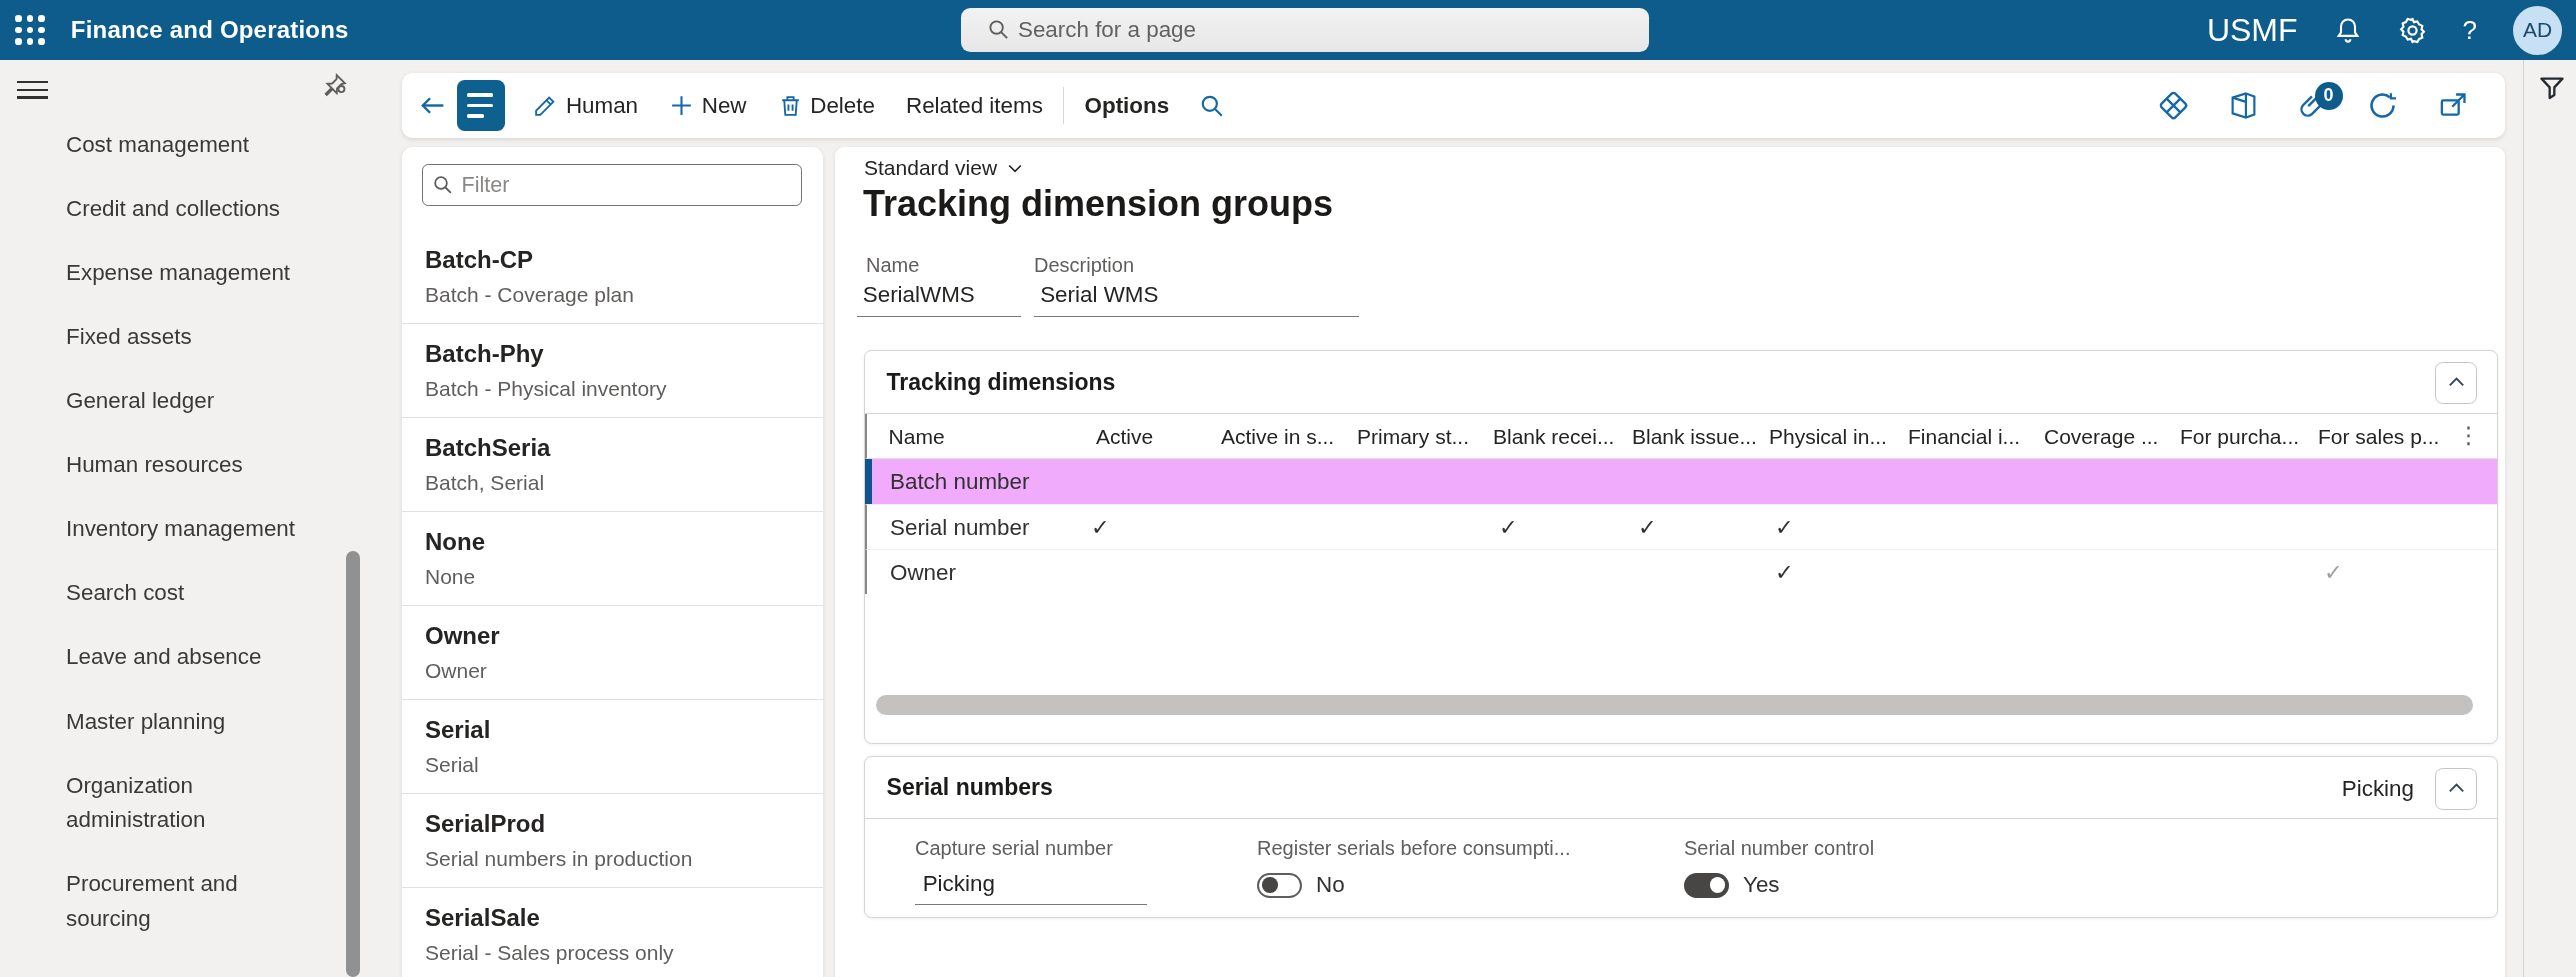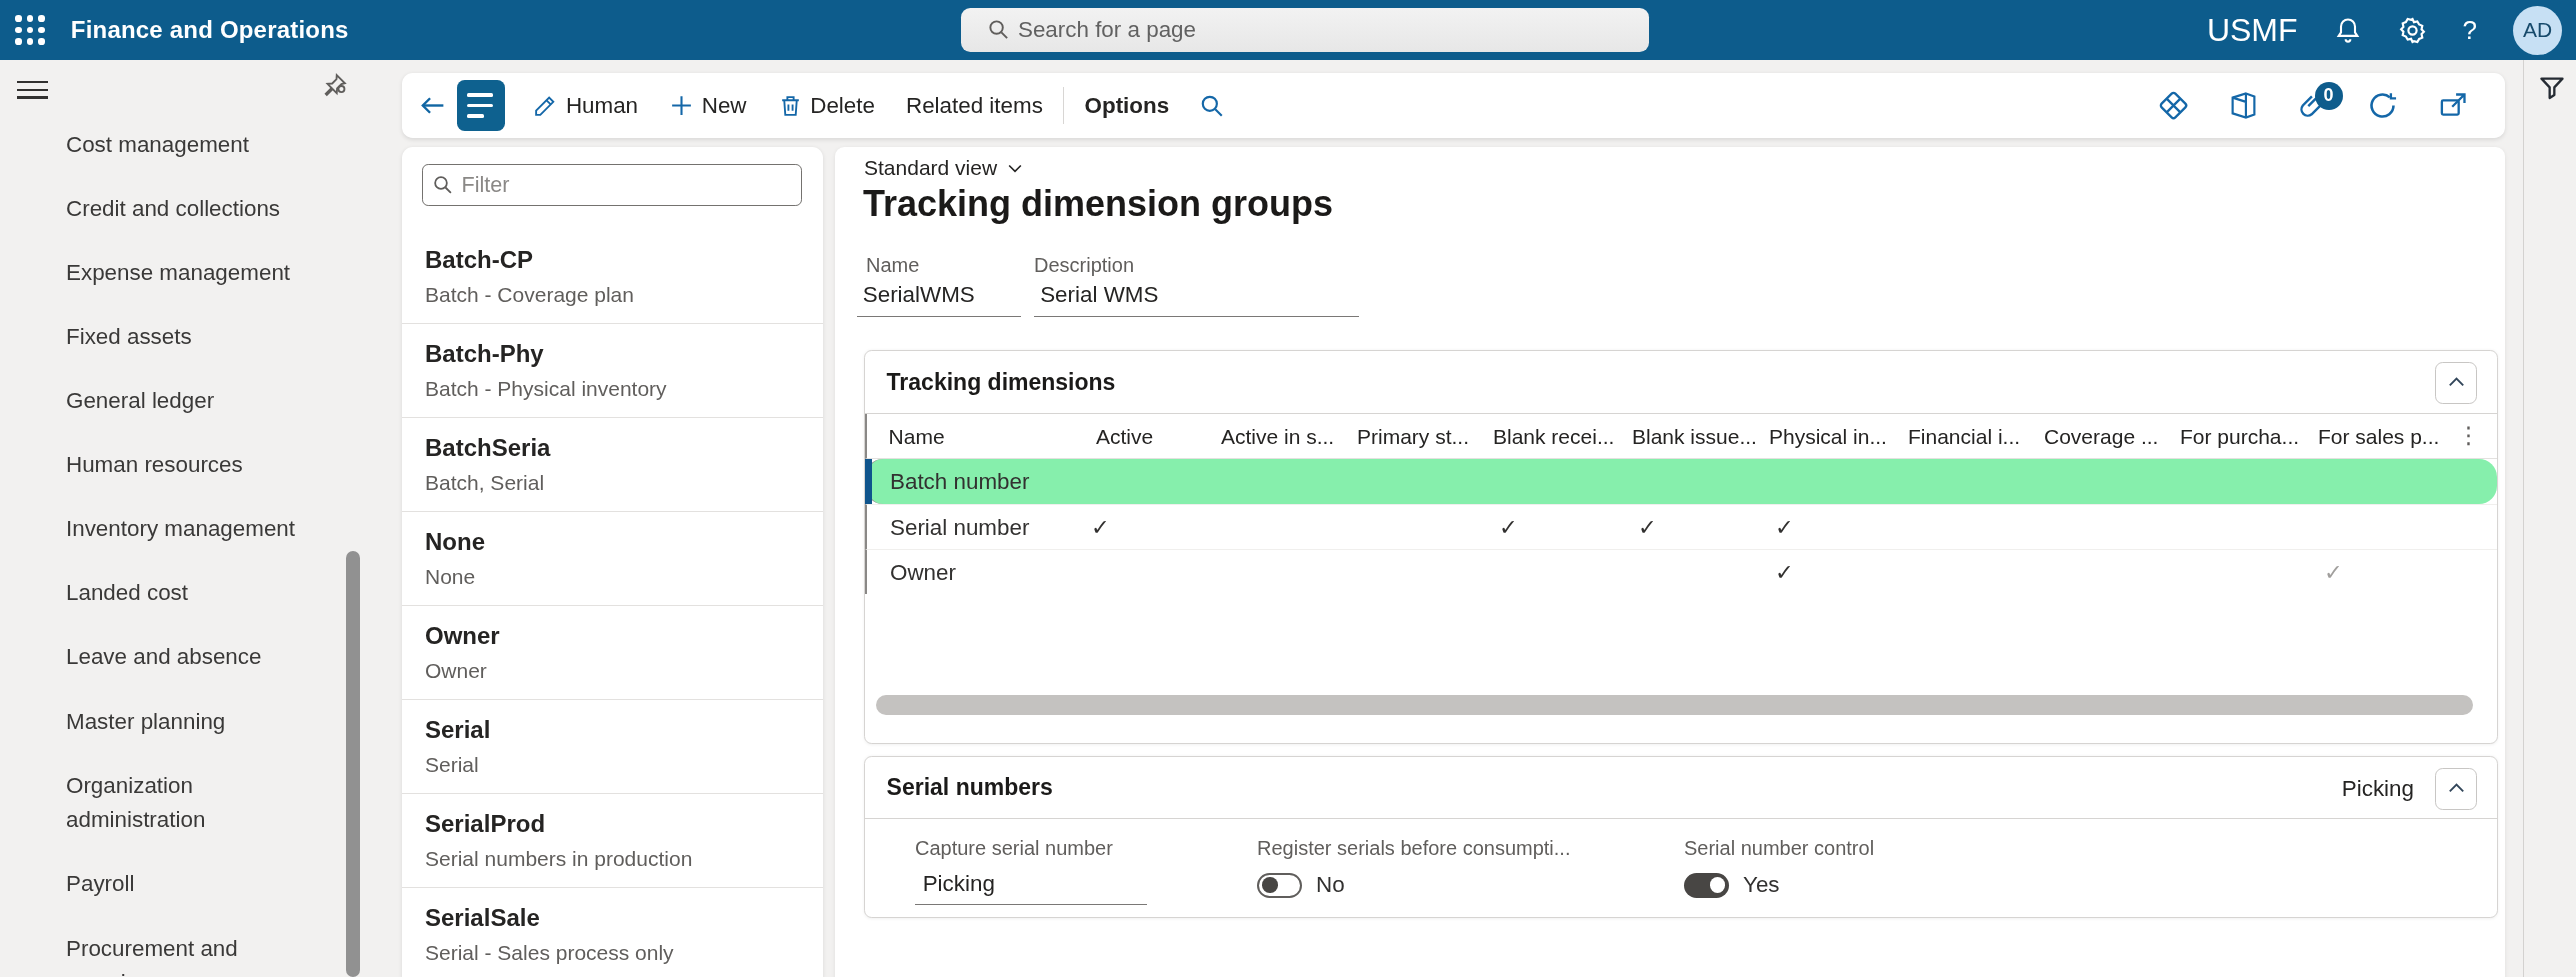--- a/index.html
+++ b/index.html
@@ -95,21 +95,21 @@
   .sect-chevbtn { position:absolute; right:20px; top:10.8px; width:42px; height:42px; border:1.5px solid #c8c6c4;
     border-radius:7.7px; background:#fff; color:#32465a; display:flex; align-items:center; justify-content:center; cursor:pointer; }
   .sect-summary { position:absolute; right:83px; top:18.6px; font-size:22.4px; color:#252423; }
 
   
   .grid-headrow { position:relative; height:45px; border-bottom:1.5px solid #e3e1df; border-left:2.3px solid #8a8886; }
   .gh-cell { position:absolute; top:10.8px; font-size:21px; color:#252423; white-space:nowrap; cursor:pointer; }
   .gh-dots { position:absolute; top:7.7px; font-size:23px; color:#605e5c; cursor:pointer; }
   .grid-row { position:relative; height:45px; border-left:2.3px solid #8a8886; cursor:pointer; }
   .grid-row + .grid-row { border-top:0.8px solid #f0efed; }
-  .grid-row.selected { background:#86efac;border-radius:18px; }
+  .grid-row.selected { background:#f0abfc; }
   .grid-row.selected::before { content:""; position:absolute; left:-2.3px; top:0; bottom:0; width:7.7px; background:#0f548c; }
   .gr-name { position:absolute; left:23px; top:10px; font-size:22.4px; color:#323130; }
   .gr-check { position:absolute; top:9.3px; font-size:22.4px; color:#323130; }
   .gr-check.muted { color:#a19f9d; }
   .grid-hscroll { position:absolute; left:10.8px; bottom:28px; height:20px; width:1597px; border-radius:10px;
     background:#c4c2c0; cursor:pointer; }
 
   
   .sn-field { position:absolute; top:80px; }
   .sn-label { font-size:20px; color:#605e5c; white-space:nowrap; }
@@ -182,25 +182,24 @@
       </svg>
   </div>
   <div class="nav-items" id="nav-items">
       <div class="nav-item"><span class="txt">Cost management</span></div>
       <div class="nav-item"><span class="txt">Credit and collections</span></div>
       <div class="nav-item"><span class="txt">Expense management</span></div>
       <div class="nav-item"><span class="txt">Fixed assets</span></div>
       <div class="nav-item"><span class="txt">General ledger</span></div>
       <div class="nav-item"><span class="txt">Human resources</span></div>
       <div class="nav-item"><span class="txt">Inventory management</span></div>
-      <div class="nav-item"><span class="txt">Landed cost</span></div>
+      <div class="nav-item"><span class="txt">Search cost</span></div>
       <div class="nav-item"><span class="txt">Leave and absence</span></div>
       <div class="nav-item"><span class="txt">Master planning</span></div>
       <div class="nav-item"><span class="txt">Organization administration</span></div>
-      <div class="nav-item"><span class="txt">Payroll</span></div>
       <div class="nav-item"><span class="txt">Procurement and sourcing</span></div>
     </div>
   <div class="nav-scroll"></div>
 </div>
 
 <div class="actionbar">
   <div class="ab-back">
     <svg width="29" height="29" viewBox="0 0 24 24" fill="none" stroke="currentColor" stroke-width="2">
         <path d="M21 12H4"></path>
         <path d="M10 6l-6 6 6 6"></path>

